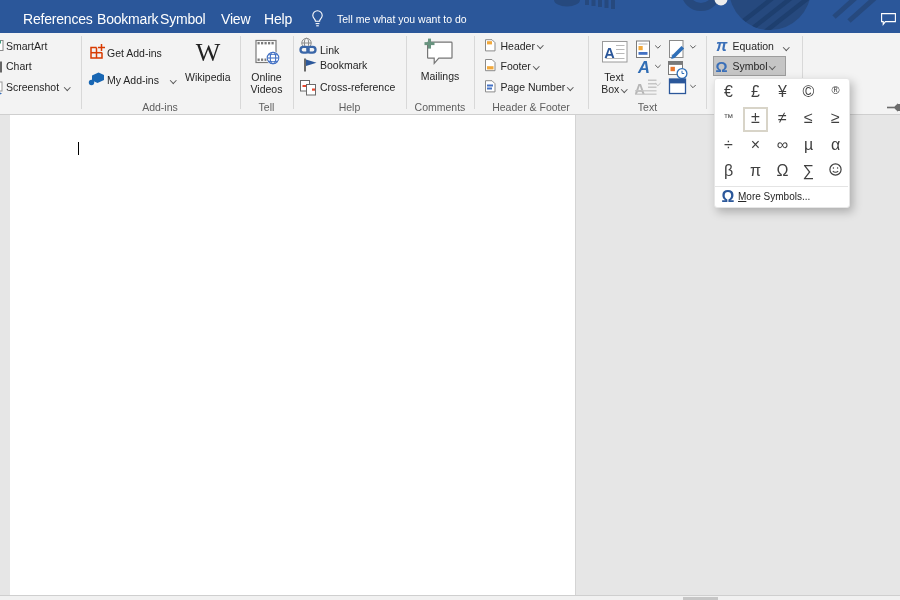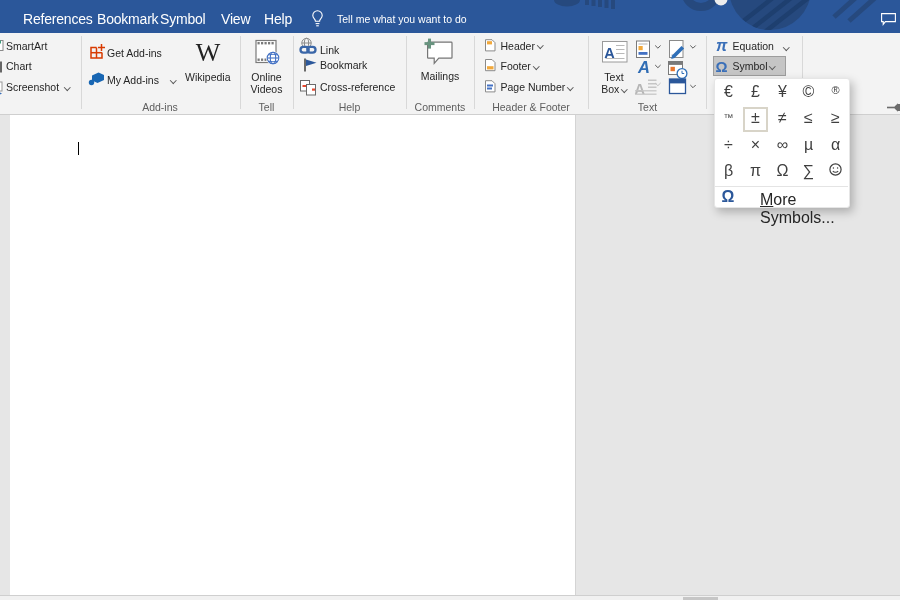--- a/index.html
+++ b/index.html
@@ -295,20 +295,20 @@
   <div class="sym" style="left:54px;top:79px">Ω</div>
   <div class="sym" style="left:80px;top:79px">∑</div>
   <svg style="position:absolute; left:114px; top:84px" width="13" height="13" viewBox="0 0 13 13" fill="none" stroke="#3f3f3f">
     <circle cx="6.5" cy="6.5" r="5.6" stroke-width="1.2"></circle>
     <circle cx="4.4" cy="5" r="0.7" fill="#3f3f3f" stroke="none"></circle>
     <circle cx="8.6" cy="5" r="0.7" fill="#3f3f3f" stroke="none"></circle>
     <path d="M3.8 8.2 a3.4 2.6 0 0 0 5.4 0" stroke-width="1.1"></path>
   </svg>
   <div style="position:absolute; left:0; top:106.5px; width:133px; height:1px; background:#e4e4e4"></div>
   <div style="position:absolute; left:4px; top:109px; width:18px; font-size:16px; font-weight:bold; color:#2b579a; text-align:center">Ω</div>
-  <div style="position:absolute; left:45px; top:111.5px; font-size:16px; color:#262626"><u>M</u>ore Symbols...</div>
+  <div style="position:absolute; left:23px; top:111.5px; font-size:10px; color:#262626"><u>M</u>ore Symbols...</div>
 </div>
 
 <div id="page"></div>
 <div id="cursor"></div>
 <div id="hscroll">
     <div id="hthumb"></div>
   </div>
 
 </body></html>

